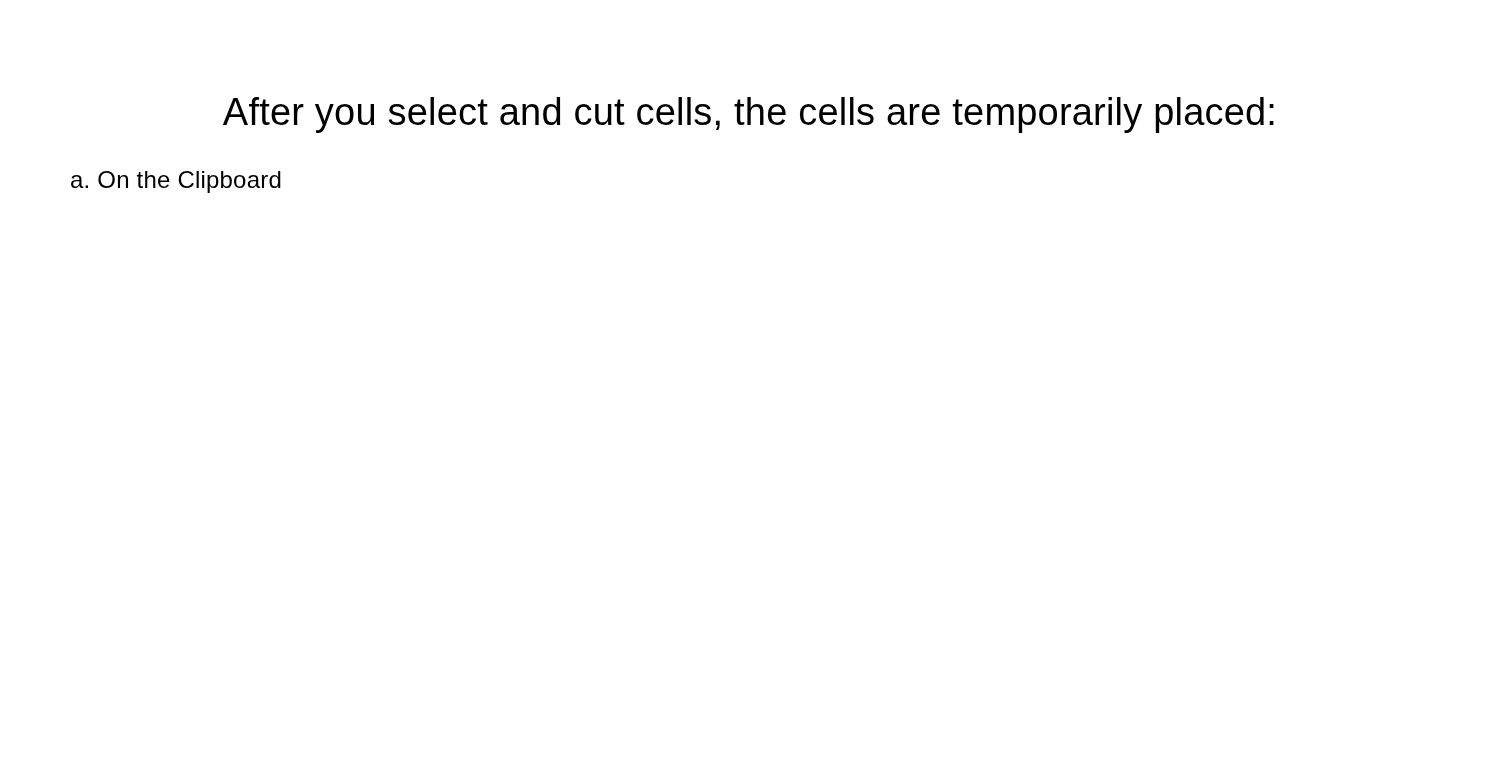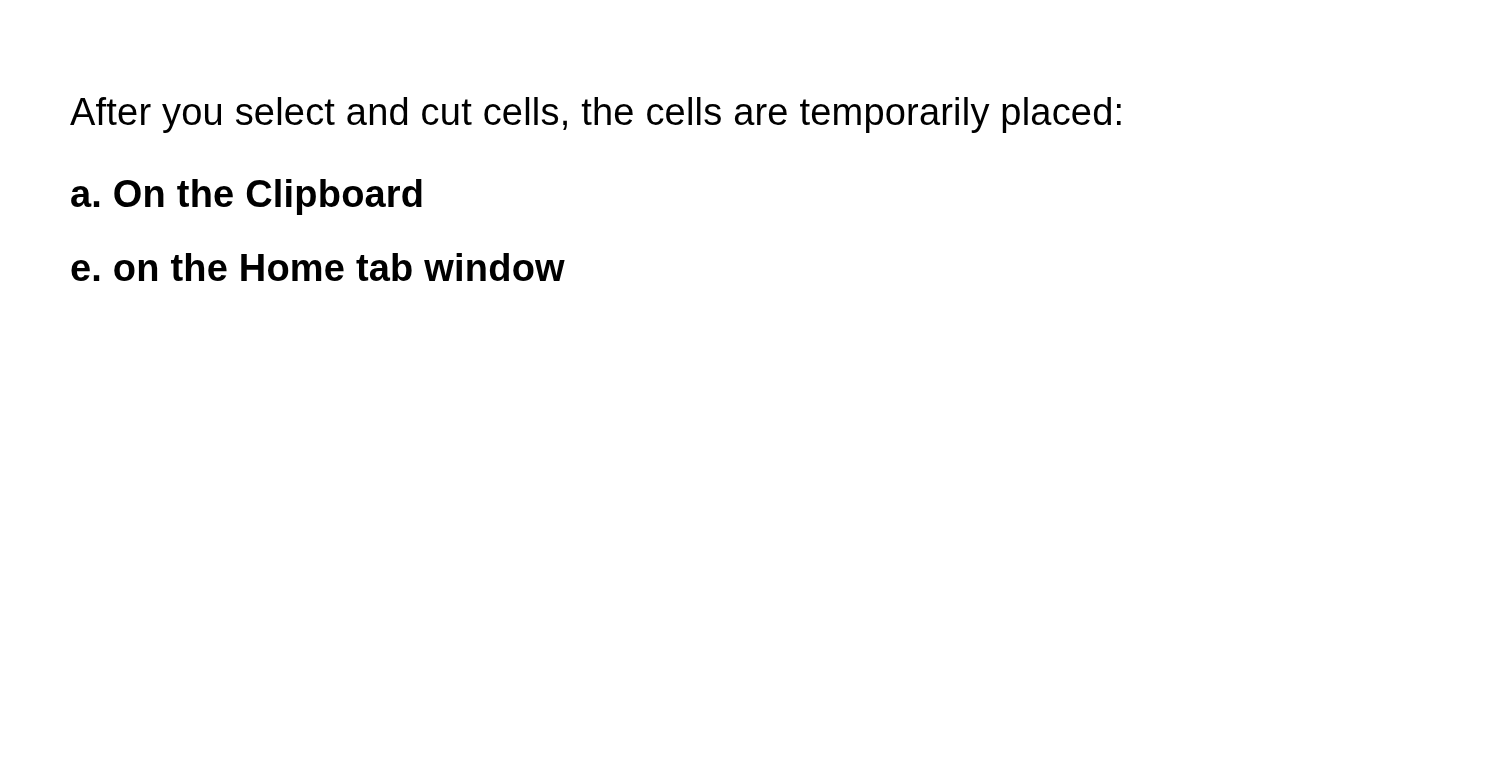--- a/index.html
+++ b/index.html
@@ -14,39 +14,36 @@
       font-family: -apple-system, BlinkMacSystemFont, "Segoe UI", Helvetica, Arial, sans-serif;
       color: #000000;
       padding: 80px 70px 0 70px;
     }
     .question-text {
       font-size: 38px;
       line-height: 1.7;
       font-weight: 400;
       letter-spacing: 0.2px;
       margin-bottom: 12px;
+      text-align: center;
     }
     .options {
       display: flex;
       flex-direction: column;
     }
     .option {
-      font-size: 38px;
+      font-size: 24px;
       line-height: 1.95;
-      font-weight: 700;
+      font-weight: 400;
       letter-spacing: 0.2px;
     }
   </style>
 </head>
 <body>
 
 <div class="question-text">After you select and cut cells, the cells are temporarily placed:</div>
 
 <div class="options">
   <div class="option">
     <span>a.</span>
     <span>On the Clipboard</span>
   </div>
-  <div class="option">
-    <span>e.</span>
-    <span>on the Home tab window</span>
-  </div>
 </div>
 
 </body></html>

